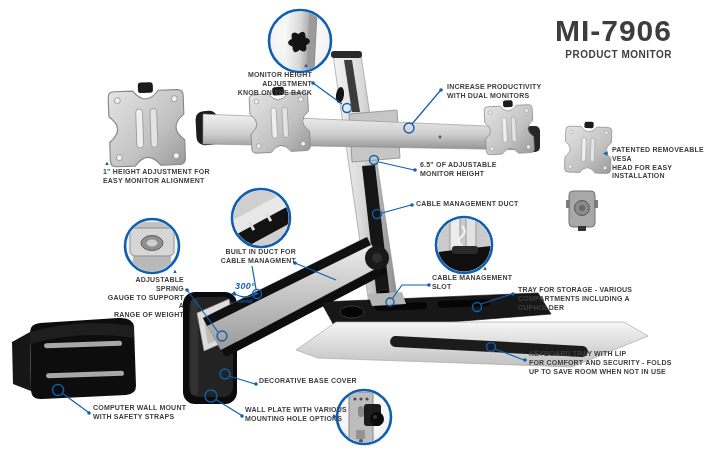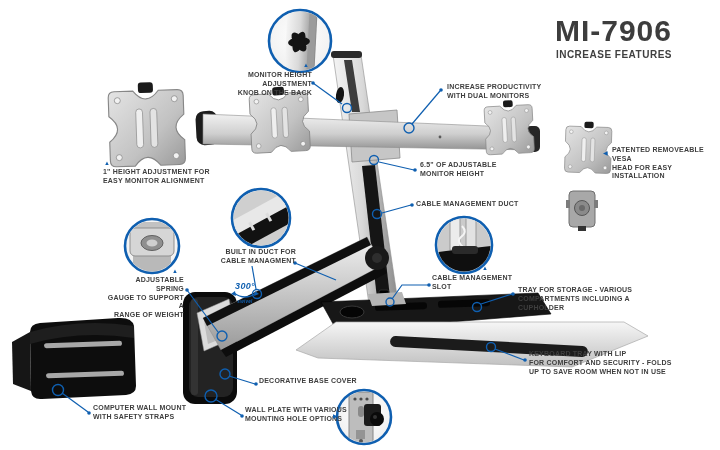--- a/index.html
+++ b/index.html
@@ -272,21 +272,21 @@
         <circle cx="58" cy="390" r="5.5"></circle>
       <circle cx="225" cy="374" r="5"></circle>
         <circle cx="211" cy="396" r="6"></circle>
       <circle cx="222" cy="336" r="5"></circle>
         <circle cx="257" cy="294" r="4.5"></circle>
     </g>
   </svg>
 
   <div class="title">
     <div class="model">MI-7906</div>
-    <div class="tag">INCREASE FEATURES</div>
+    <div class="tag">PRODUCT MONITOR</div>
   </div>
 
   <div class="lbl r" style="left:213px;top:71px;width:99px">MONITOR HEIGHT ADJUSTMENT
 KNOB ON THE BACK</div>
   <span class="tri" style="left:303px;top:62px">▲</span>
 
   <div class="lbl" style="left:447px;top:83px">INCREASE PRODUCTIVITY
 WITH DUAL MONITORS</div>
 
   <div class="lbl" style="left:612px;top:146px;width:104px">PATENTED REMOVEABLE VESA

